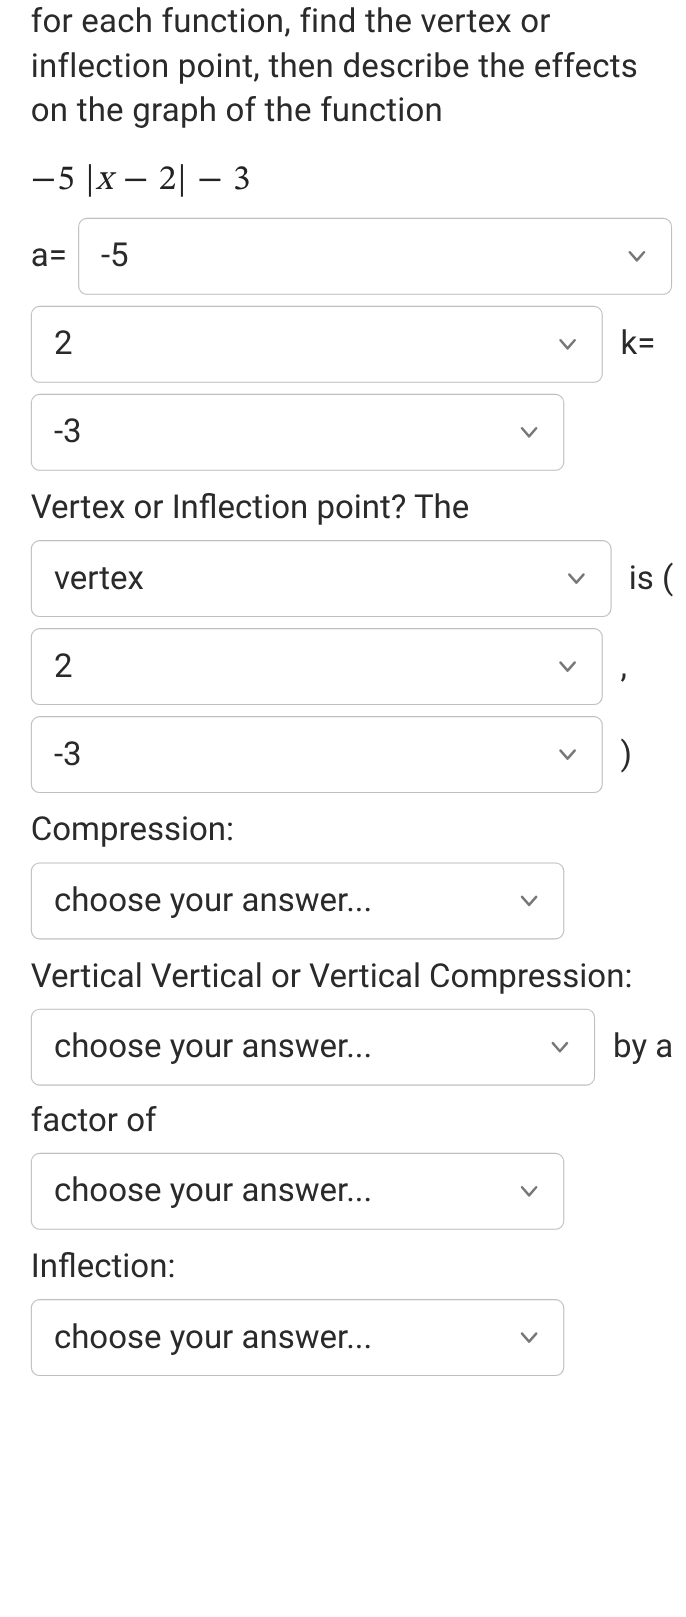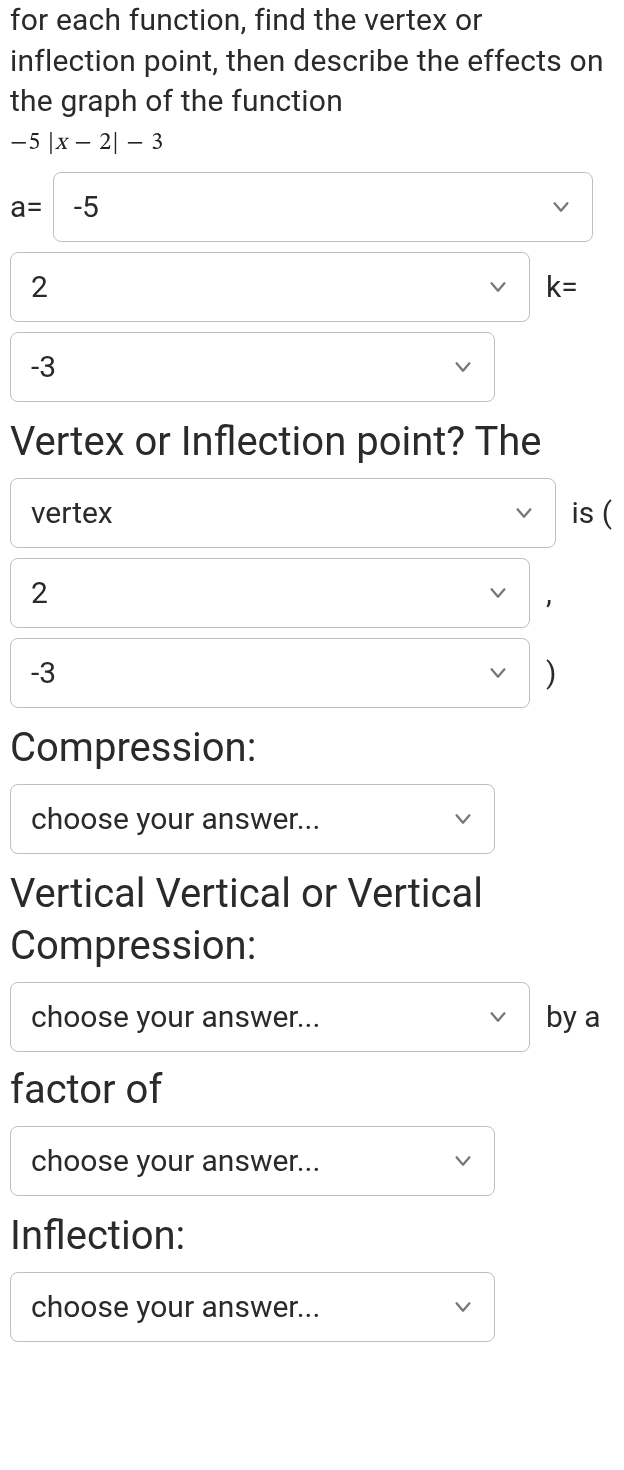--- a/index.html
+++ b/index.html
@@ -6,32 +6,32 @@
   body {
     margin: 0;
     padding: 0;
     font-family: -apple-system, BlinkMacSystemFont, "Segoe UI", Roboto, Helvetica, Arial, sans-serif;
     font-size: 28px;
     color: #222;
     background: #fff;
     width: 624px;
   }
   .content {
-    padding: 0 12px 20px 10px;
+    padding: 0 12px 20px 28px;
   }
   .instructions {
     font-size: 30px;
     line-height: 1.35;
     letter-spacing: 0.2px;
     color: #2a2a2a;
   }
   .equation {
     font-family: "Cambria Math", "STIX Two Math", "Latin Modern Math", "Times New Roman", serif;
-    font-size: 24px;
-    margin-top: 6px;
+    font-size: 32px;
+    margin-top: 22px;
     margin-bottom: 14px;
     letter-spacing: 1px;
   }
   .equation .var { font-style: italic; }
   .row {
     display: flex;
     align-items: center;
     gap: 10px;
     margin: 10px 0;
     flex-wrap: nowrap;
@@ -62,21 +62,21 @@
     font-size: 30px;
     color: #2a2a2a;
   }
   .chevron {
     width: 22px;
     height: 22px;
     flex: 0 0 auto;
   }
   .chevron svg { display: block; }
   .section-text {
-    font-size: 40px;
+    font-size: 30px;
     color: #2a2a2a;
     margin-top: 14px;
     margin-bottom: 6px;
     line-height: 1.3;
   }
   .w-a { width: 540px; }
   .w-h { width: 520px; }
   .w-k { width: 485px; }
   .w-vertex { width: 600px; }
   .w-x { width: 520px; }

